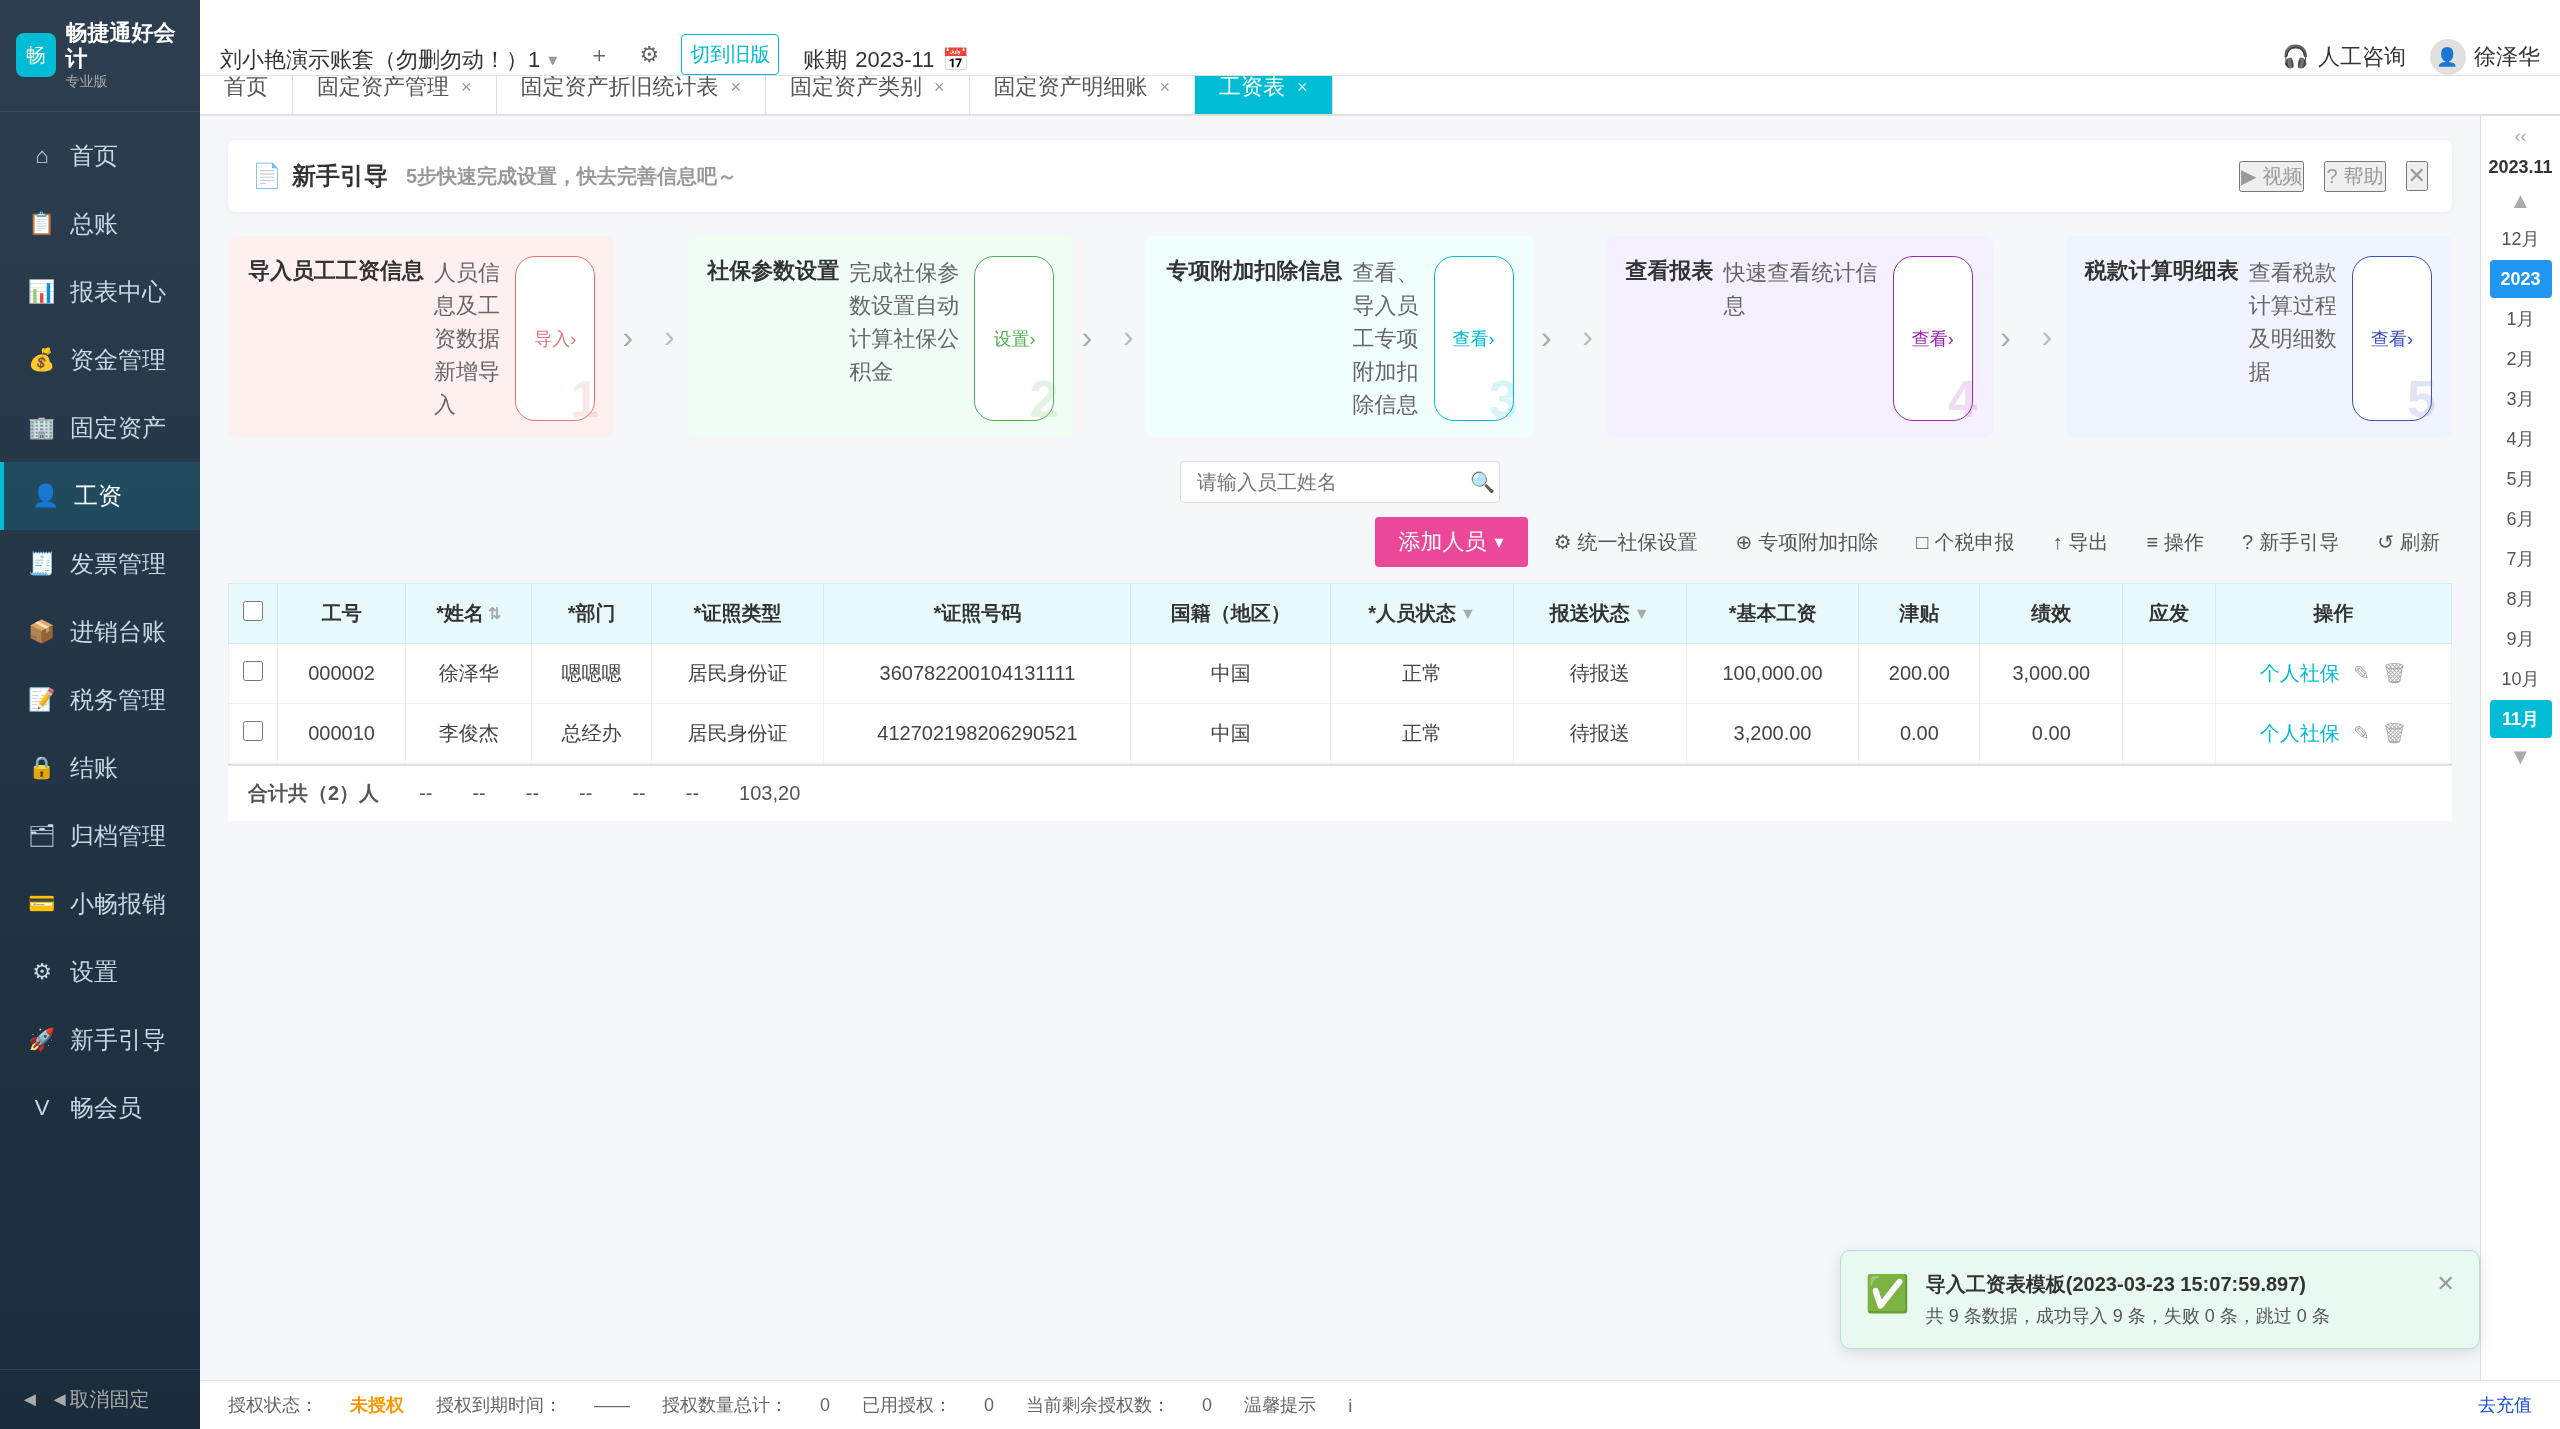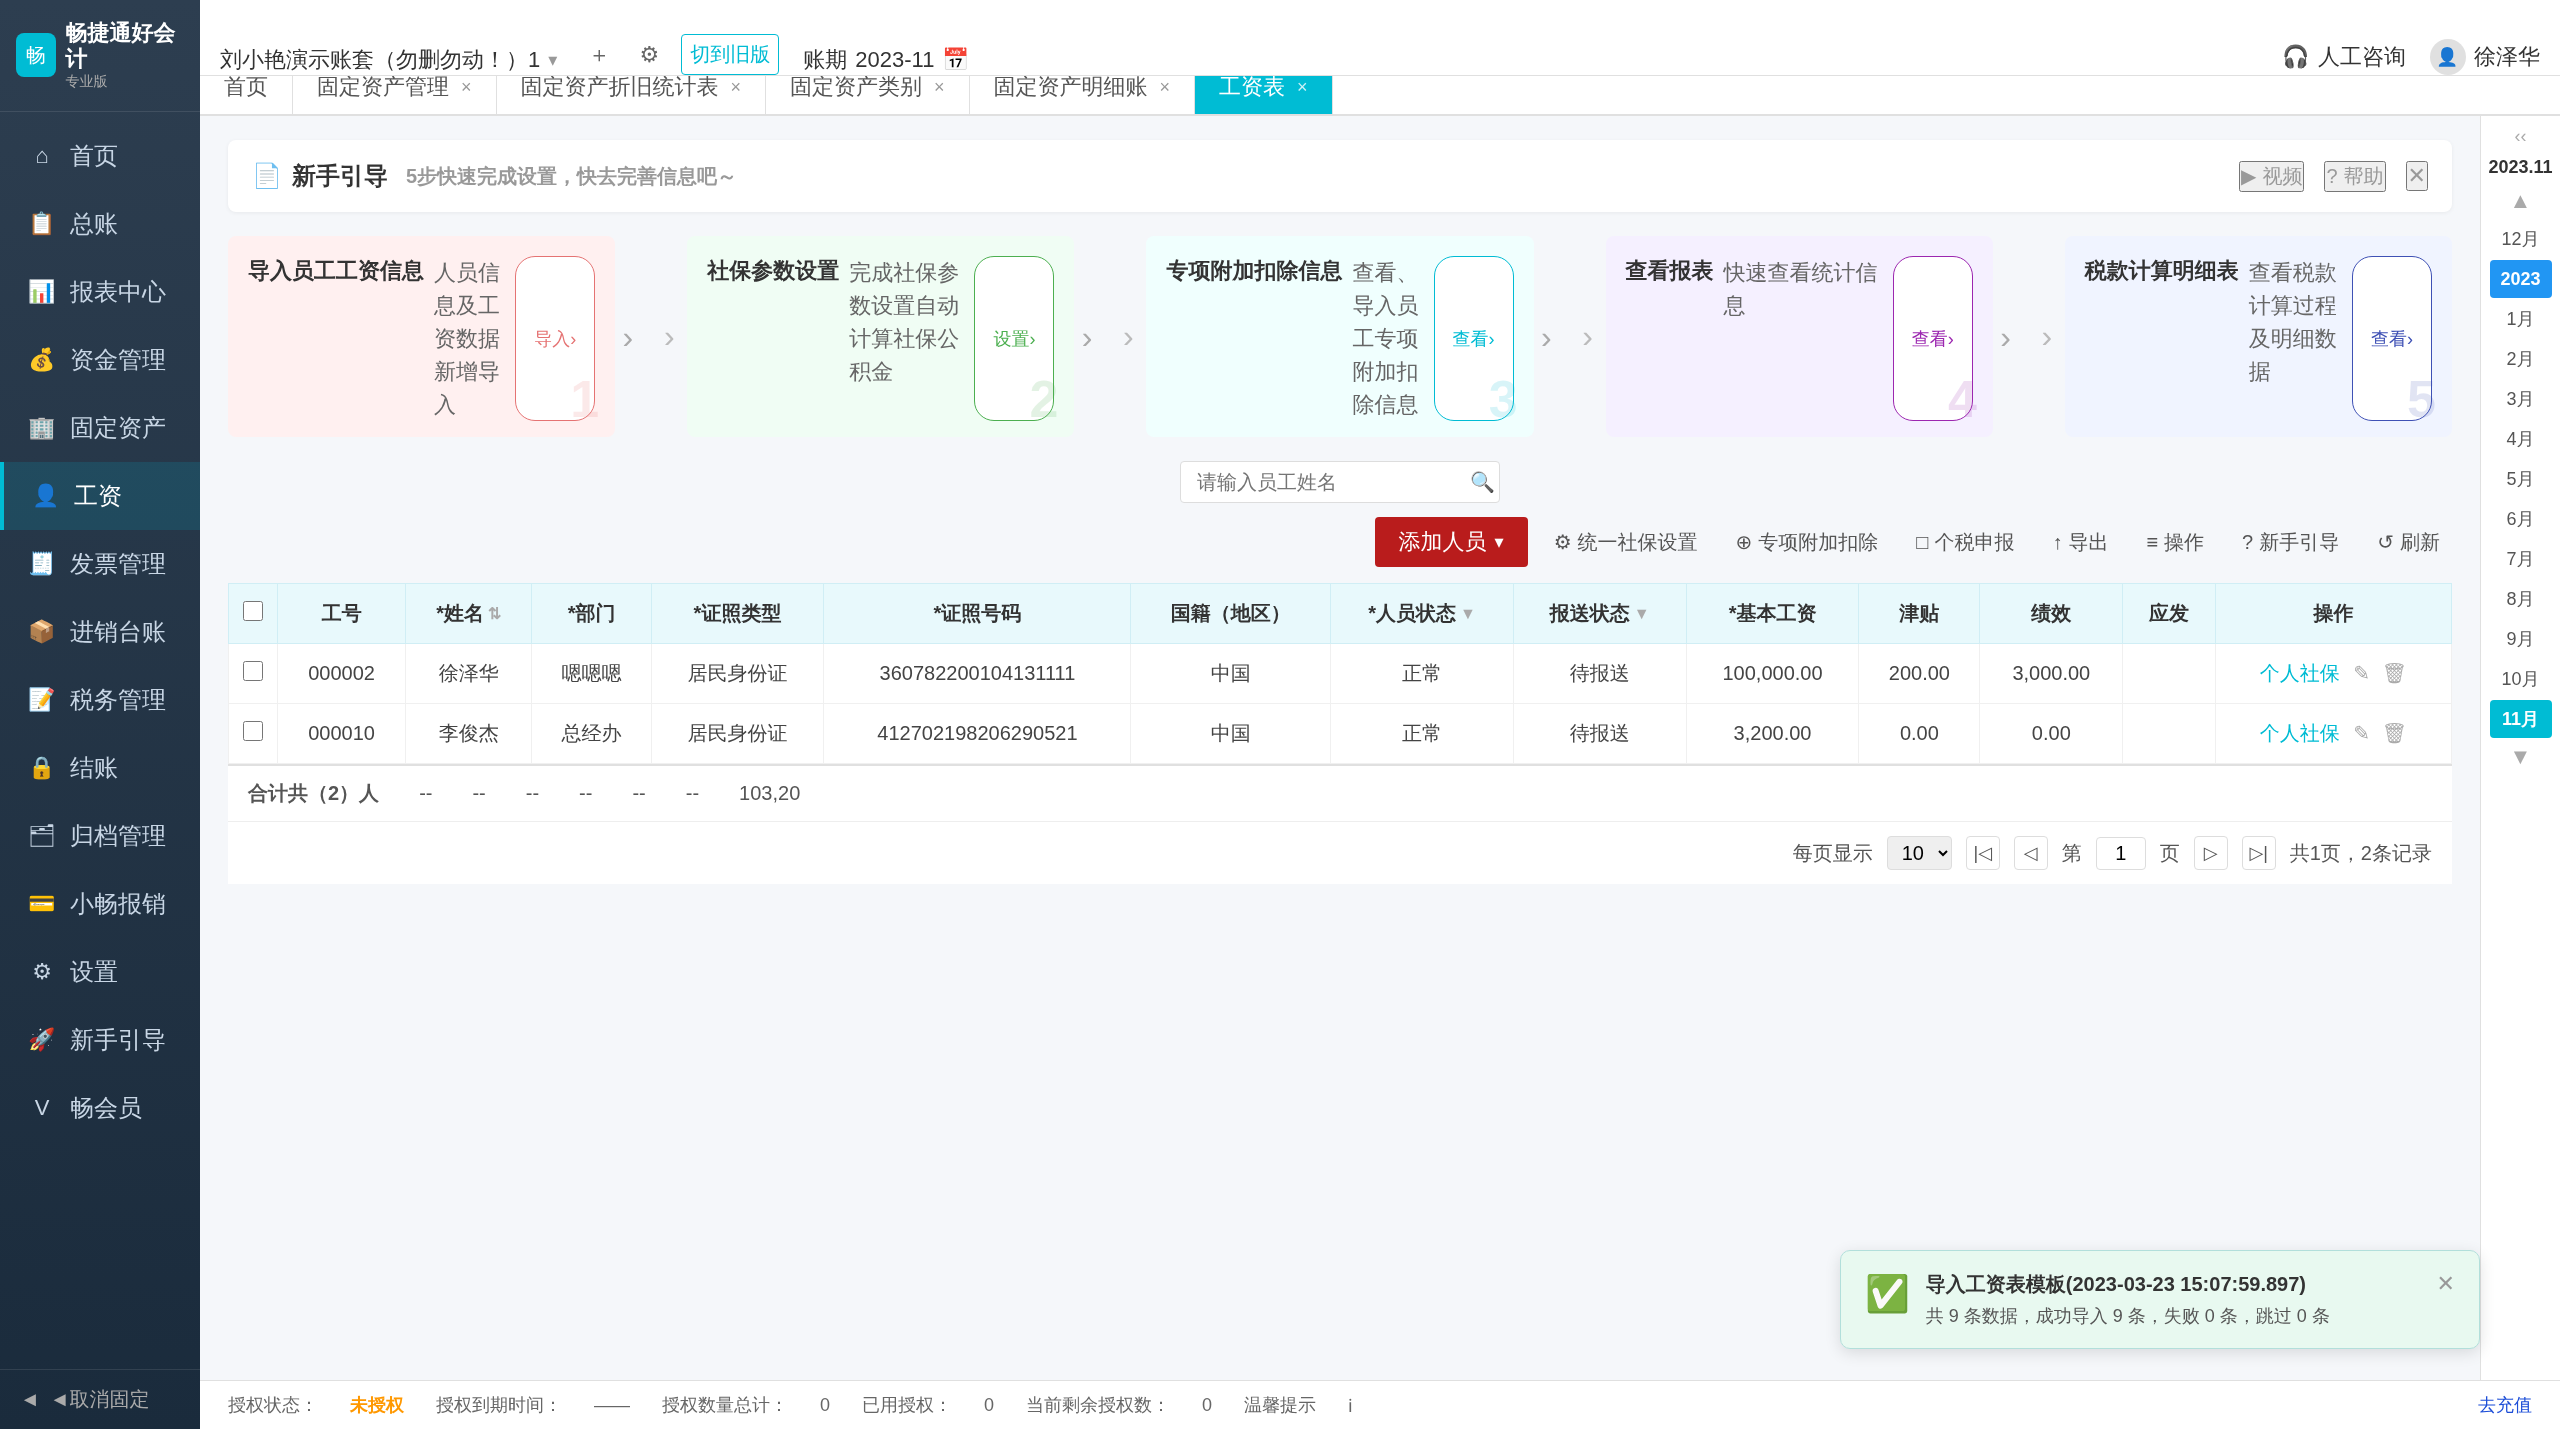--- a/index.html
+++ b/index.html
@@ -140,21 +140,21 @@
     .search-input-wrap {
       display: flex; align-items: center; gap: 8px;
       border: 1px solid #ddd; border-radius: 4px; background: #fff;
       padding: 8px 16px; width: 320px;
     }
     .search-input {
       border: none; outline: none; font-size: 20px; color: #333; flex: 1; background: transparent;
     }
     .search-icon { color: #aaa; font-size: 20px; }
     .add-btn {
-      background: #b91c1c; color: #fff; border: none; border-radius: 4px;
+      background: #ec4899; color: #fff; border: none; border-radius: 4px;
       padding: 10px 24px; font-size: 22px; cursor: pointer;
       display: flex; align-items: center; gap: 8px; margin-left: auto;
     }
     .add-btn-arrow { font-size: 18px; }
     .toolbar-action {
       display: flex; align-items: center; gap: 6px; color: #555; font-size: 20px; cursor: pointer;
       padding: 8px 12px;
     }
 
     
@@ -566,36 +566,20 @@
         <span>--</span>
         <span>--</span>
         <span>--</span>
         <span>--</span>
         <span>--</span>
         <span>--</span>
         <span>103,20</span>
       </div>
     </div>
 
-    <div class="pagination-bar">
-      <span>每页显示</span>
-      <select class="page-size-select">
-        <option>10</option>
-        <option>20</option>
-        <option>50</option>
-      </select>
-      <button class="page-nav-btn">|◁</button>
-      <button class="page-nav-btn">◁</button>
-      <span>第</span>
-      <input class="page-input" type="text" value="1" style="">
-      <span>页</span>
-      <button class="page-nav-btn">▷</button>
-      <button class="page-nav-btn">▷|</button>
-      <span>共1页，2条记录</span>
-    </div>
 
   </div>
 
   <div class="right-panel">
     <div class="rp-expand">‹‹</div>
     <div class="rp-year">2023.11</div>
     <div class="rp-arrows">
       <span class="rp-nav">▲</span>
     </div>
     <div id="rp-months">

